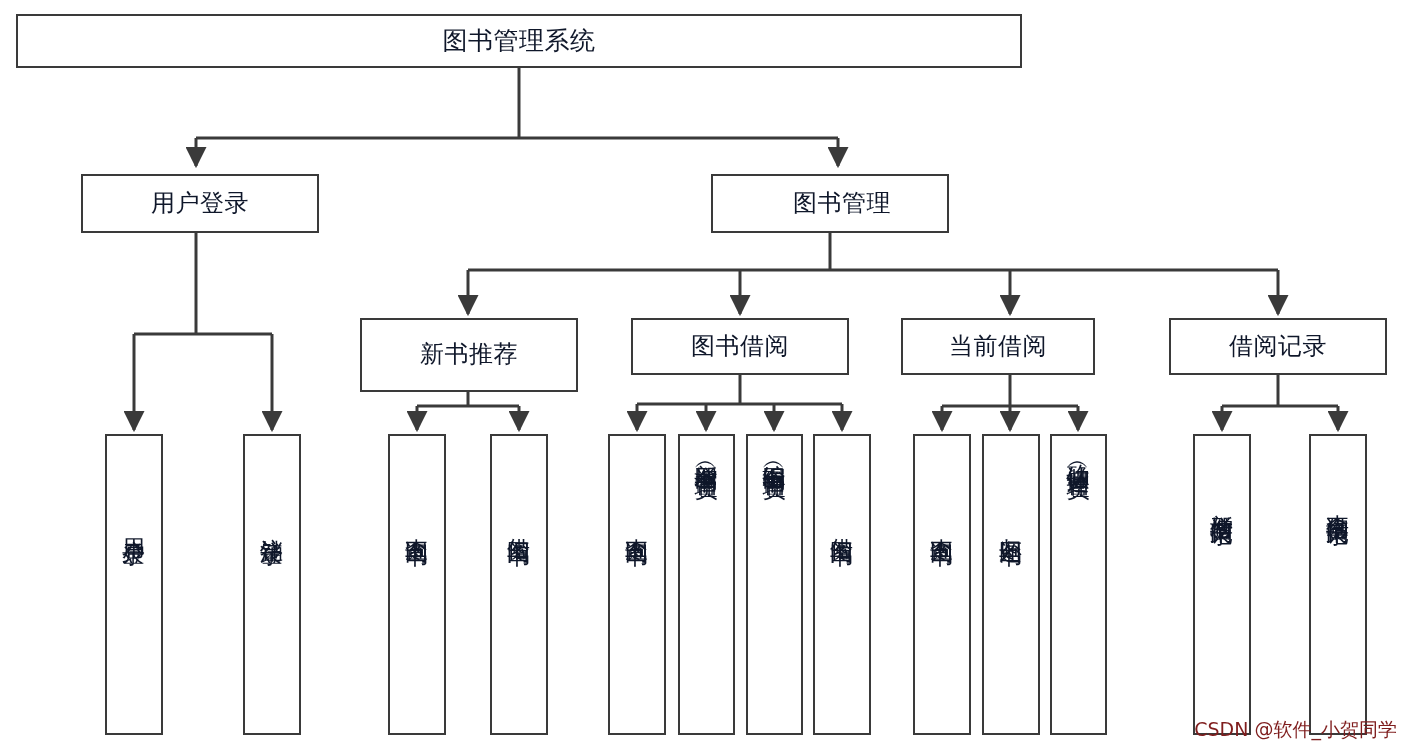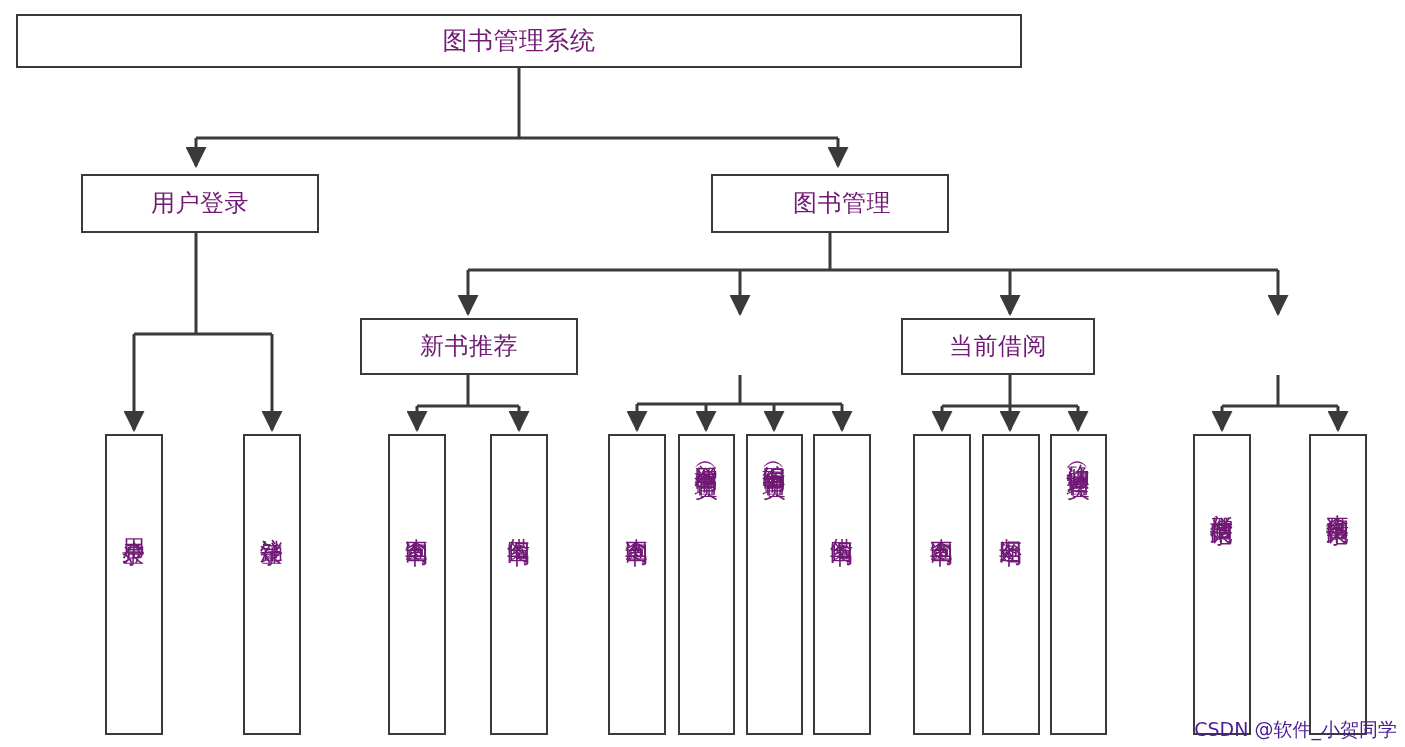--- a/index.html
+++ b/index.html
@@ -27,21 +27,21 @@
     pointer-events: none;
   }
   .node {
     position: absolute;
     box-sizing: border-box;
     background: #ffffff;
     border: 2px solid #3a3a3a;
     display: flex;
     align-items: center;
     justify-content: center;
-    color: #701a75;
+    color: #0f172a;
   }
   .node .label {
     text-align: center;
     line-height: 1.22;
     letter-spacing: 0.5px;
   }
   
   .node.horiz .label {
     font-size: 24px;
     white-space: nowrap;
@@ -70,21 +70,21 @@
     margin-top: 4px;
   }
   .node.vert.midlow .label {
     margin-top: 54px;
   }
   #watermark {
     position: absolute;
     right: 8px;
     bottom: 4px;
     font-size: 19px;
-    color: #4c1d95;
+    color: #7f1d1d;
     white-space: nowrap;
     font-family: "DejaVu Sans", "Liberation Sans", sans-serif;
   }
 </style>
 </head>
 <body>
 
 <div id="diagram-root">
 
   <svg class="connectors" viewBox="0 0 1405 747" xmlns="http://www.w3.org/2000/svg">
@@ -141,26 +141,32 @@
     <span class="label">图书管理系统</span>
   </div>
 
   <div class="node horiz" style="left:81px; top:174px; width:238px; height:59px;">
     <span class="label">用户登录</span>
   </div>
   <div class="node horiz" style="left:711px; top:174px; width:238px; height:59px;padding-left:24px;">
     <span class="label">图书管理</span>
   </div>
 
-  <div class="node horiz" style="left:360px; top:318px; width:218px; height:57px;">
+  <div class="node horiz" style="left:360px; top:318px; width:218px; height:74px;">
     <span class="label">新书推荐</span>
+  </div>
+  <div class="node horiz" style="left:631px; top:318px; width:218px; height:57px;">
+    <span class="label">图书借阅</span>
   </div>
   <div class="node horiz" style="left:901px; top:318px; width:194px; height:57px;">
     <span class="label">当前借阅</span>
   </div>
+  <div class="node horiz" style="left:1169px; top:318px; width:218px; height:57px;">
+    <span class="label">借阅记录</span>
+  </div>
 
   <div class="node vert mid" style="left:105px; top:434px; width:58px; height:301px;">
     <span class="label">用户登录</span>
   </div>
   <div class="node vert mid" style="left:243px; top:434px; width:58px; height:301px;">
     <span class="label">注销登录</span>
   </div>
 
   <div class="node vert mid" style="left:388px; top:434px; width:58px; height:301px;">
     <span class="label">查询图书</span>

